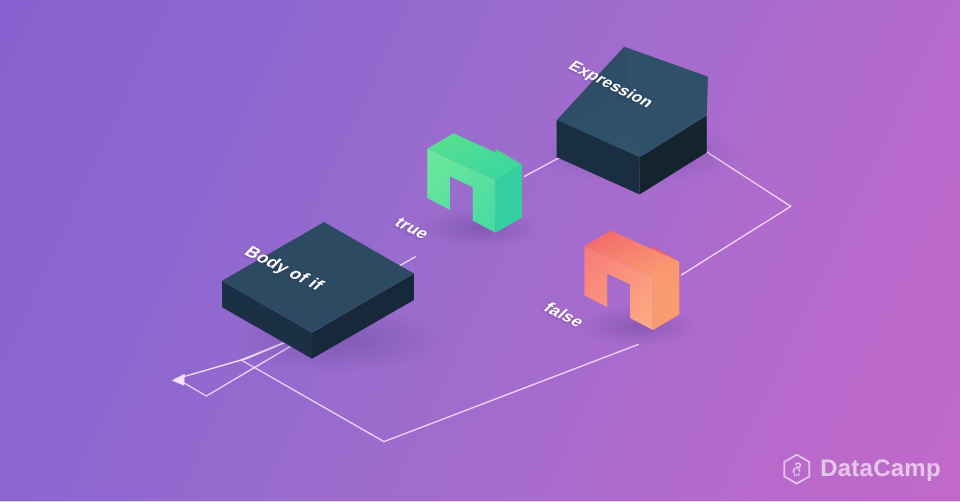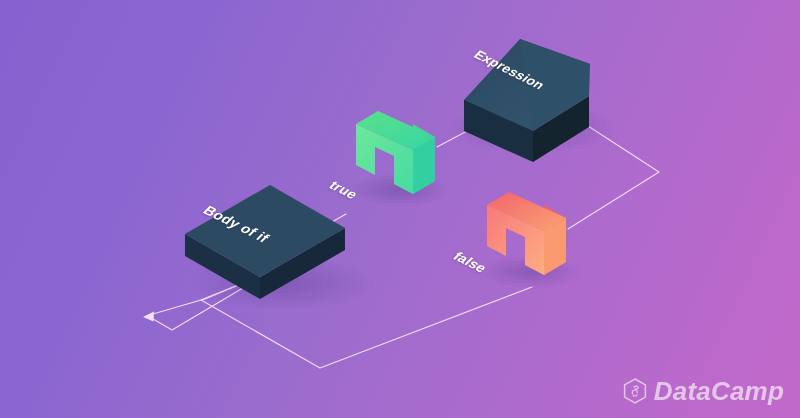--- a/index.html
+++ b/index.html
@@ -34,21 +34,21 @@
   #lbl-bodyofif{ left:211px; top:203px; font-size:14.5px; }
 
   
   #brand{
     position:absolute; right:16px; bottom:14px;
     display:flex; align-items:center; gap:7px;
     opacity:.62;
   }
   #brand .mark{width:24px;height:26px;display:block;}
   #brand .wordmark{
-    color:#ffffff;font-size:26px;font-weight:bold;letter-spacing:.2px;line-height:1;font-style:italic;
+    color:#ffffff;font-size:20px;font-weight:bold;letter-spacing:.2px;line-height:1;
   }
 </style>
 </head>
 <body>
 
 <div id="stage">
 
   <svg class="layer" width="800" height="418" viewBox="0 0 800 418">
     <g fill="none" stroke="#f3e0fa" stroke-width="1.15" stroke-linecap="round" stroke-linejoin="round" opacity="0.95">
 

